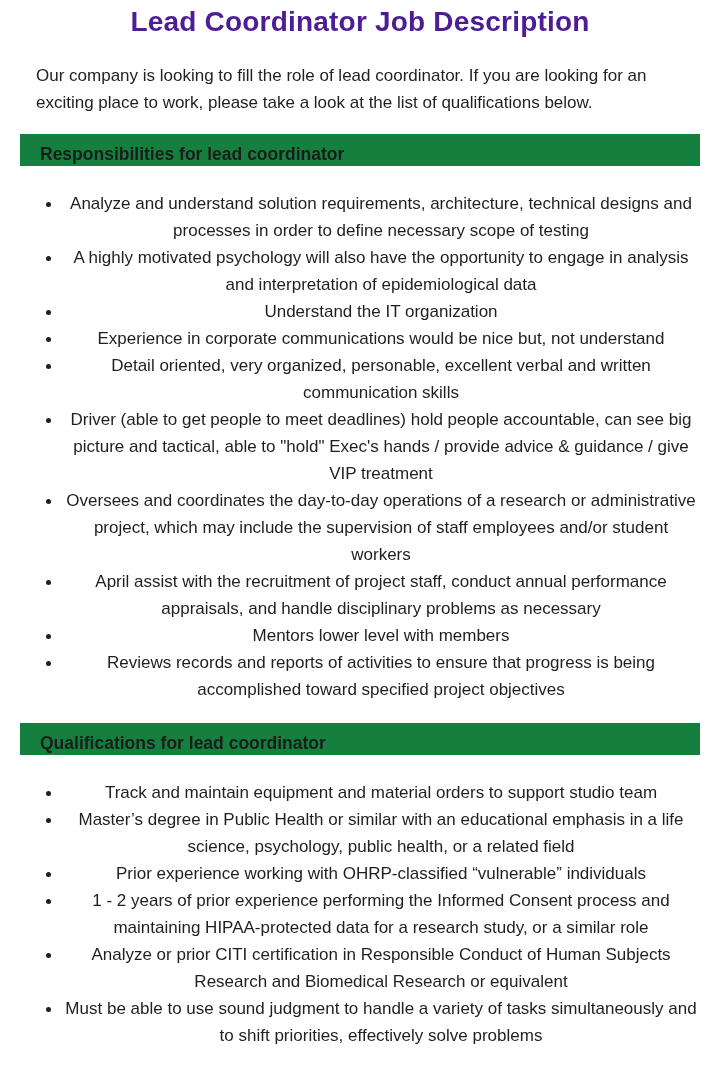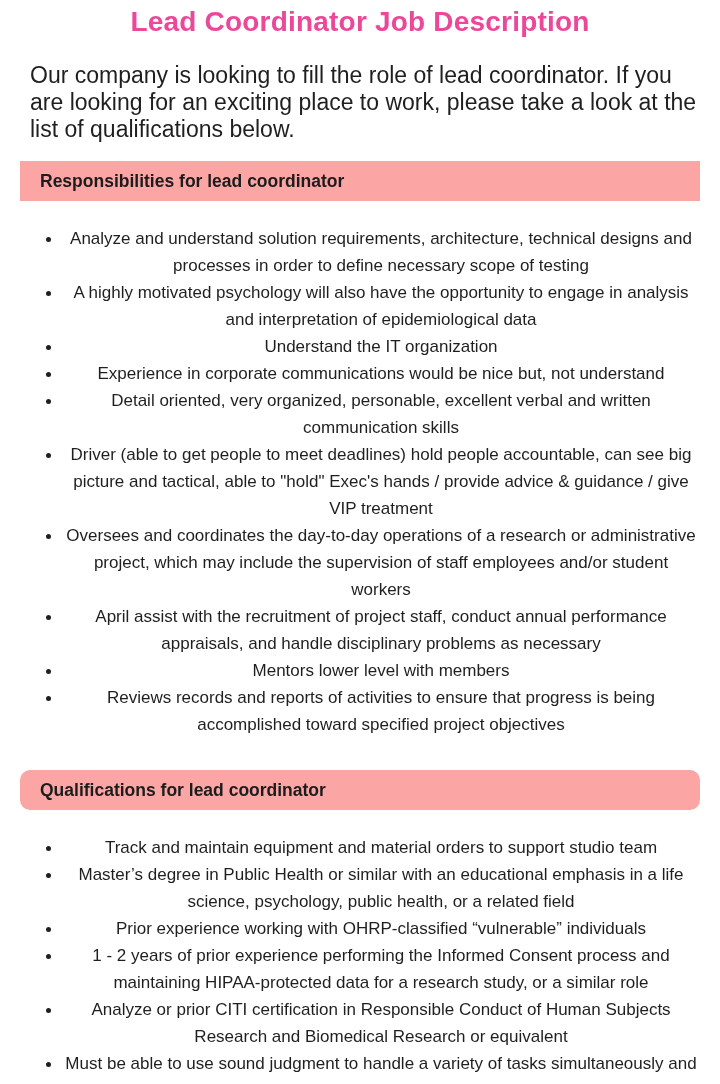--- a/index.html
+++ b/index.html
@@ -18,31 +18,31 @@
     min-height: 1084px;
     padding: 4px 20px 20px 20px;
   }
   h1.doc-title {
     margin: 2px 0 0 0;
     font-size: 28px;
     line-height: 1.15;
     font-weight: 700;
     text-align: center;
     letter-spacing: 0.2px;
-    color: #ec4899;
+    color: #4c1d95;
   }
   p.intro {
-    margin: 24px 0 0 10px;
-    font-size: 23px;
+    margin: 24px 0 0 16px;
+    font-size: 17px;
     line-height: 27px;
   }
   .section-heading {
     margin-top: 18px;
-    background: #fca5a5;
-    height: 40px;
+    background: #15803d;
+    height: 32px;
     line-height: 40px;
     padding: 0 20px;
     font-size: 17.5px;
     font-weight: 700;
     color: #1c1c1c;
   }
   .section-heading + ul {
     margin: 24px 0 0 0;
     padding: 0 0 0 42px;
     list-style: disc outside;
@@ -50,22 +50,21 @@
   }
   ul li {
     font-size: 17px;
     line-height: 27px;
   }
   ul li::marker {
     font-size: 0.9em;
     color: #1f1f1f;
   }
   .section-block + .section-heading {
-    margin-top: 32px;
-    border-radius: 10px;
+    margin-top: 20px;
   }
 </style>
 </head>
 <body>
 
 <div class="page">
 
   <h1 class="doc-title">Lead Coordinator Job Description</h1>
 
   <p class="intro">Our company is looking to fill the role of lead coordinator. If you are looking for an exciting place to work, please take a look at the list of qualifications below.</p>

